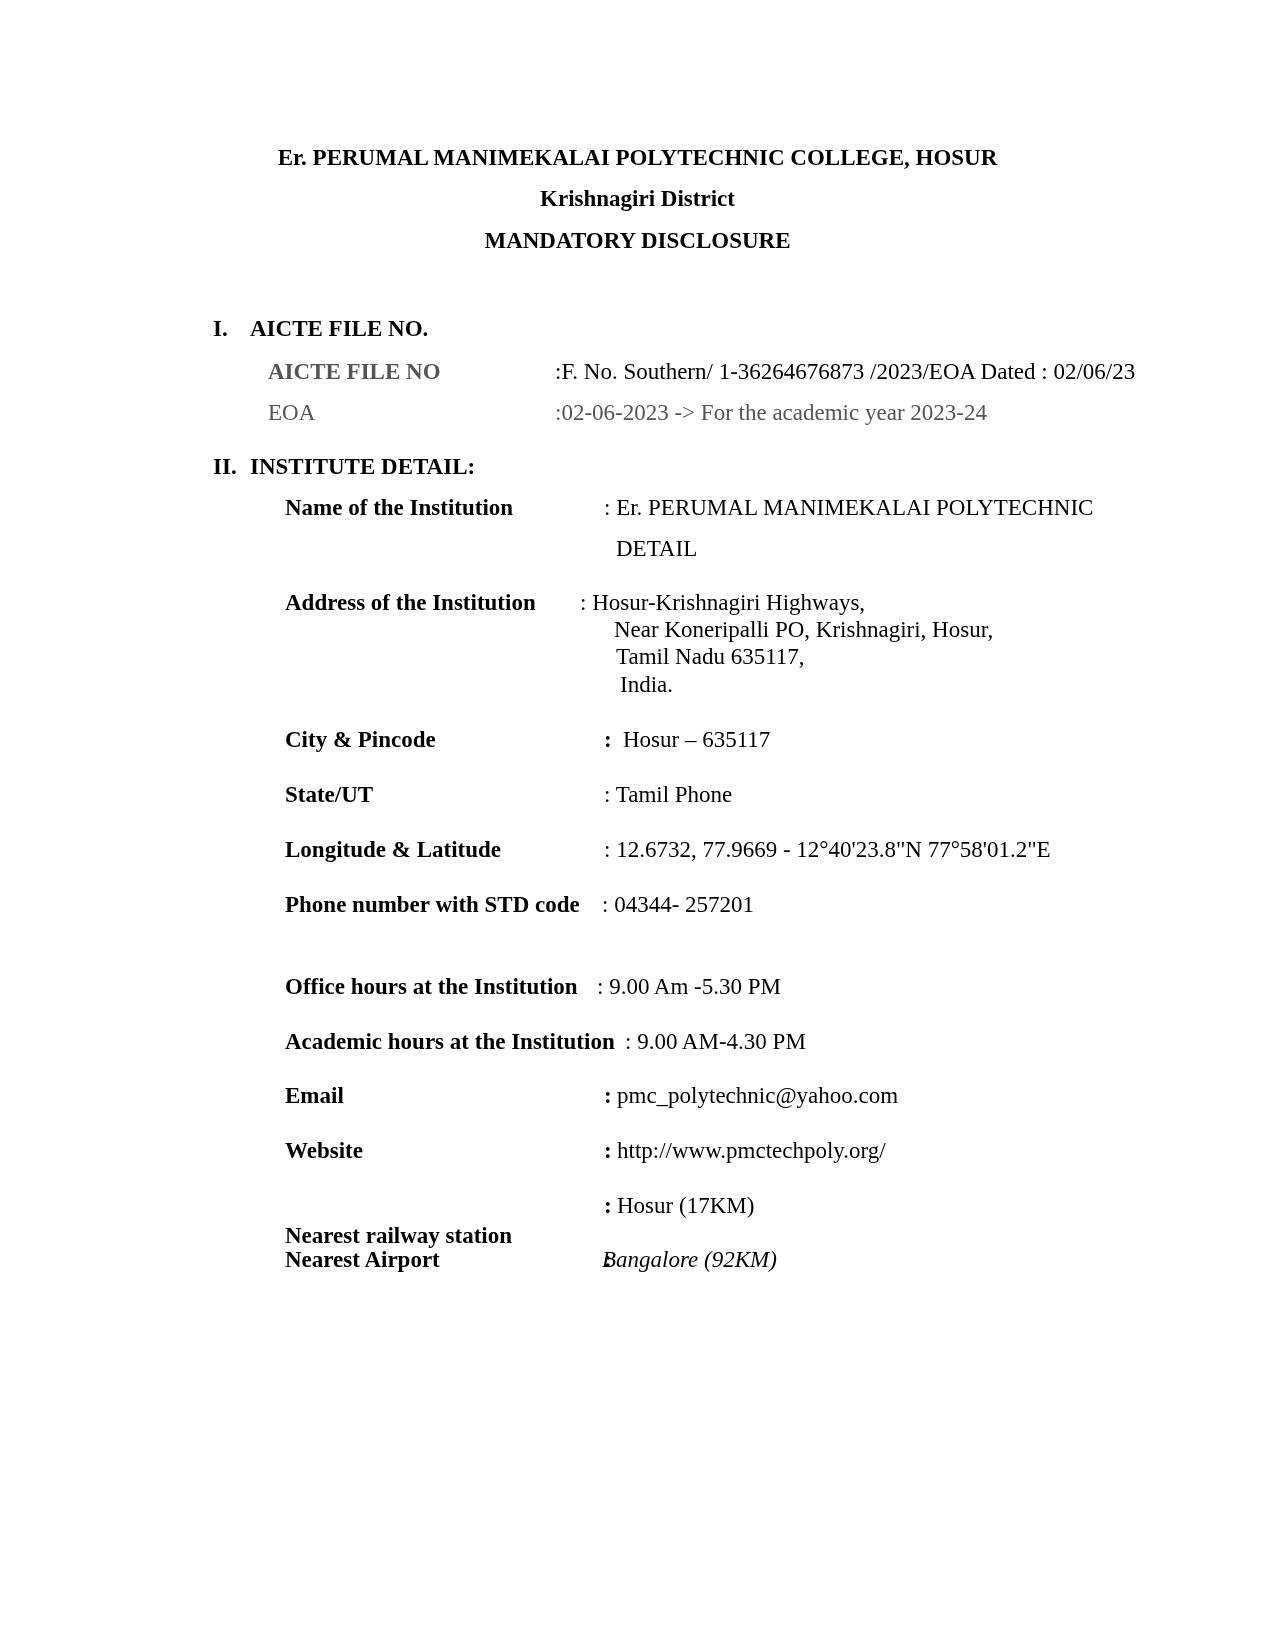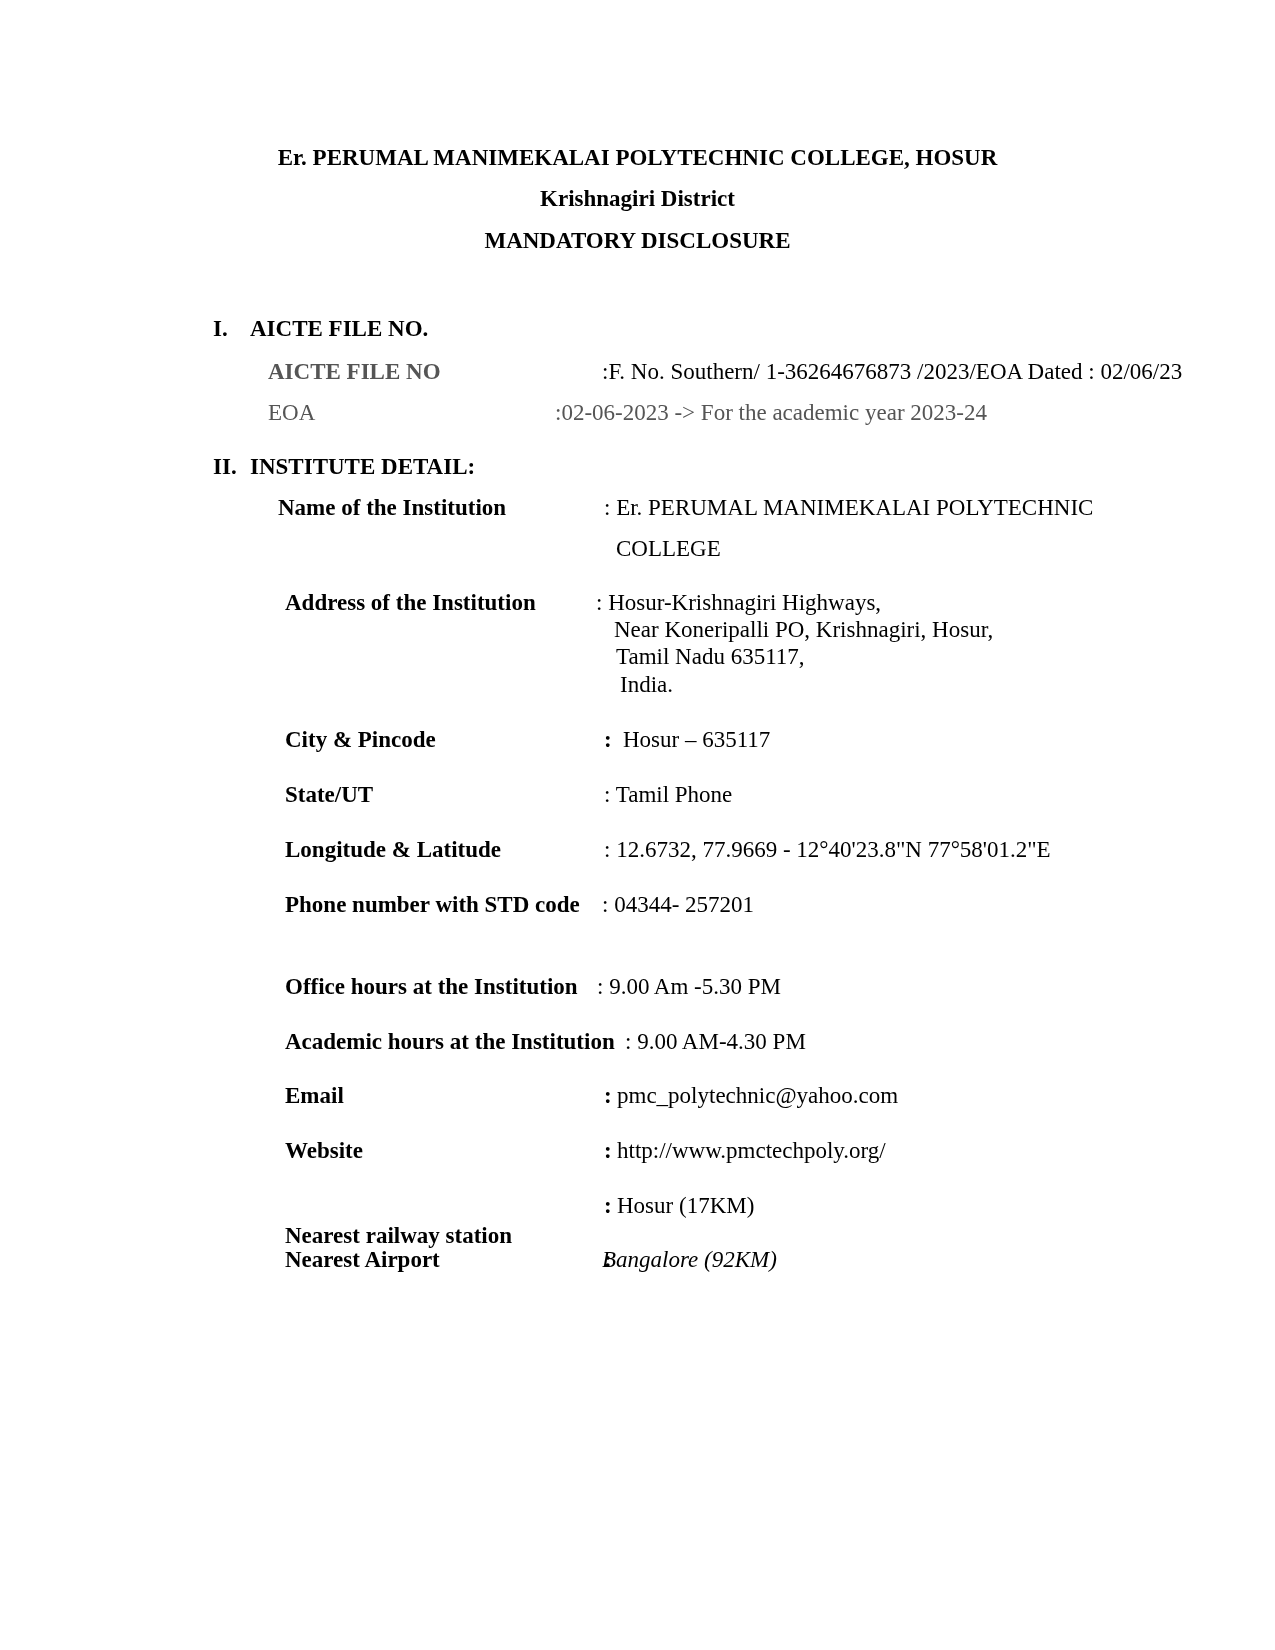--- a/index.html
+++ b/index.html
@@ -19,33 +19,33 @@
 
 <div>
   <div class="abs title" style="top:145px;">Er. PERUMAL MANIMEKALAI POLYTECHNIC COLLEGE, HOSUR</div>
   <div class="abs title" style="top:186px;">Krishnagiri District</div>
   <div class="abs title" style="top:228px;">MANDATORY DISCLOSURE</div>
 
   <div class="abs sec" style="left:213px; top:316px;">I.</div>
   <div class="abs sec" style="left:250px; top:316px;">AICTE FILE NO.</div>
 
   <div class="abs lbl gray" style="left:268px; top:359px;">AICTE FILE NO</div>
-  <div class="abs val" style="left:555px; top:359px;margin-left:47px;">:F. No. Southern/ 1-36264676873 /2023/EOA Dated : 02/06/23</div>
+  <div class="abs val" style="left:555px; top:359px;">:F. No. Southern/ 1-36264676873 /2023/EOA Dated : 02/06/23</div>
   <div class="abs val gray" style="left:268px; top:400px;">EOA</div>
   <div class="abs val gray" style="left:555px; top:400px;">:02-06-2023 -&gt; For the academic year 2023-24</div>
 
   <div class="abs sec" style="left:213px; top:454px;">II.</div>
   <div class="abs sec" style="left:250px; top:454px;">INSTITUTE DETAIL:</div>
 
-  <div class="abs lbl" style="left:278px; top:495px;">Name of the Institution</div>
+  <div class="abs lbl" style="left:285px; top:495px;">Name of the Institution</div>
   <div class="abs val" style="left:604px; top:495px;">: Er. PERUMAL MANIMEKALAI POLYTECHNIC</div>
-  <div class="abs val" style="left:616px; top:536px;">COLLEGE</div>
+  <div class="abs val" style="left:616px; top:536px;">DETAIL</div>
 
   <div class="abs lbl" style="left:285px; top:590px;">Address of the Institution</div>
-  <div class="abs val" style="left:596px; top:590px;">: Hosur-Krishnagiri Highways,</div>
+  <div class="abs val" style="left:580px; top:590px;">: Hosur-Krishnagiri Highways,</div>
   <div class="abs val" style="left:614px; top:617px;">Near Koneripalli PO, Krishnagiri, Hosur,</div>
   <div class="abs val" style="left:616px; top:644px;">Tamil Nadu 635117,</div>
   <div class="abs val" style="left:620px; top:672px;">India.</div>
 
   <div class="abs lbl" style="left:285px; top:727px;">City &amp; Pincode</div>
   <div class="abs val bold" style="left:604px; top:727px;">:</div>
   <div class="abs val" style="left:623px; top:727px;">Hosur – 635117</div>
 
   <div class="abs lbl" style="left:285px; top:782px;">State/UT</div>
   <div class="abs val" style="left:604px; top:782px;">: Tamil Phone</div>

